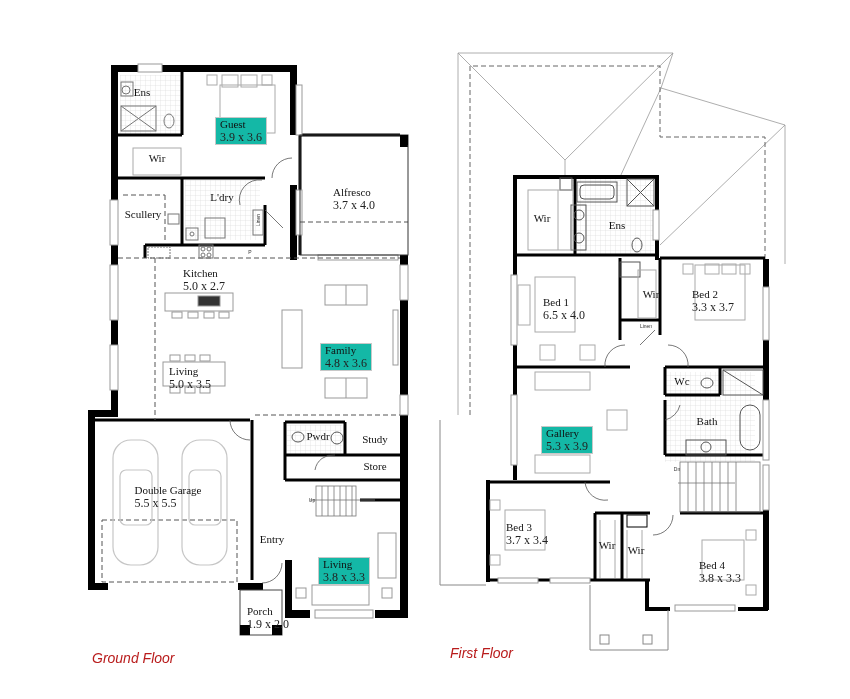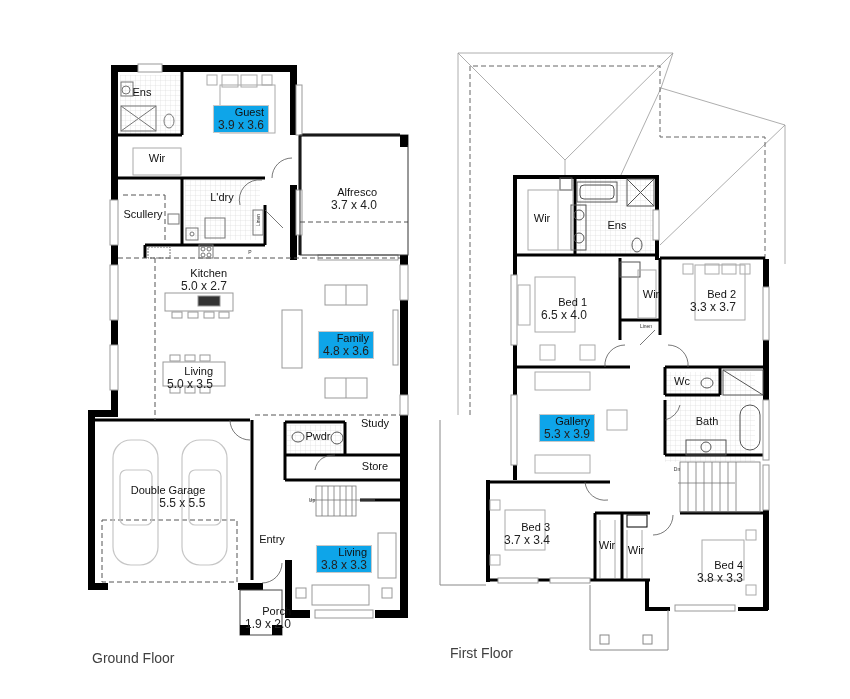--- a/index.html
+++ b/index.html
@@ -1,23 +1,23 @@
 <!DOCTYPE html>
 <html><head>
 <meta charset="utf-8">
 <style>
   html,body{margin:0;padding:0;background:#ffffff;}
   body{width:850px;height:699px;position:relative;overflow:hidden;font-family:"Liberation Sans",sans-serif;color:#111;}
   svg{position:absolute;left:0;top:0;}
-  .lbl{position:absolute;text-align:right;line-height:1.05;white-space:nowrap;transform:translateX(-50%);}
+  .lbl{position:absolute;text-align:left;line-height:1.05;white-space:nowrap;transform:translateX(-50%);font-family:Liberation Serif, serif;}
   .lbl .nm{display:block;font-size:11px;color:#111;}
   .lbl .dm{display:block;font-size:12px;color:#222;}
-  .lbl.boxed{background:#0ea5e9;border:1px solid #c8c8c8;padding:1px 4px;}
+  .lbl.boxed{background:#14b8a6;border:1px solid #c8c8c8;padding:1px 4px;margin-top:12px;}
   .tiny{position:absolute;font-size:5px;color:#333;transform:translateX(-50%);}
-  .floor-title{position:absolute;font-size:14px;color:#404040;}
+  .floor-title{position:absolute;font-size:14px;color:#b91c1c;font-style:italic;}
 </style>
 </head>
 <body>
 
 <svg width="850" height="699" viewBox="0 0 850 699">
   <defs>
     <pattern id="tile" width="5" height="5" patternUnits="userSpaceOnUse">
       <path d="M5 0H0V5" fill="none" stroke="#d6d6d6" stroke-width="0.6"></path>
     </pattern>
   </defs>
@@ -373,21 +373,21 @@
       <span class="nm">Family</span>
       <span class="dm">4.8 x 3.6</span>
     </div>
   <div class="lbl" style="left:190px;top:366px">
       <span class="nm">Living</span>
       <span class="dm">5.0 x 3.5</span>
     </div>
   <div class="lbl" style="left:318px;top:431px">
       <span class="nm">Pwdr</span>
     </div>
-  <div class="lbl" style="left:375px;top:418px">
+  <div class="lbl" style="left:375px;top:434px">
       <span class="nm">Study</span>
     </div>
   <div class="lbl" style="left:375px;top:461px">
       <span class="nm">Store</span>
     </div>
   <div class="lbl" style="left:168px;top:485px">
       <span class="nm">Double Garage</span>
       <span class="dm">5.5 x 5.5</span>
     </div>
   <div class="lbl" style="left:272px;top:534px">

